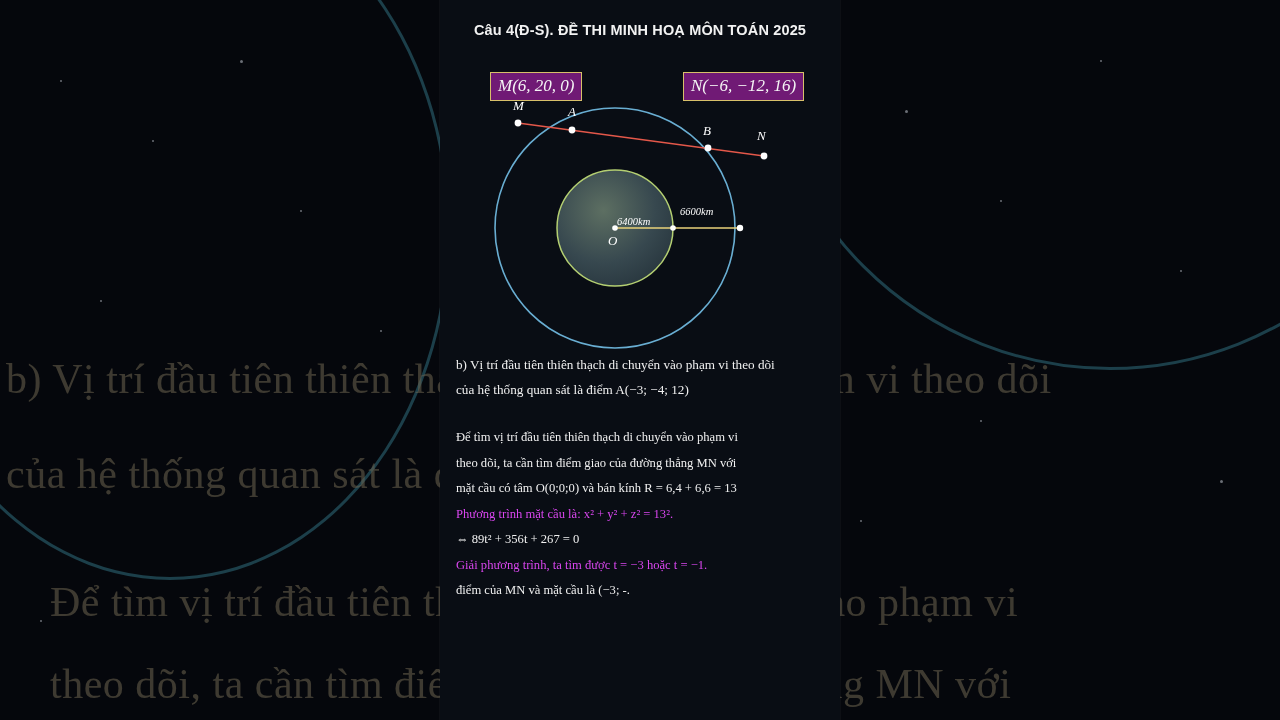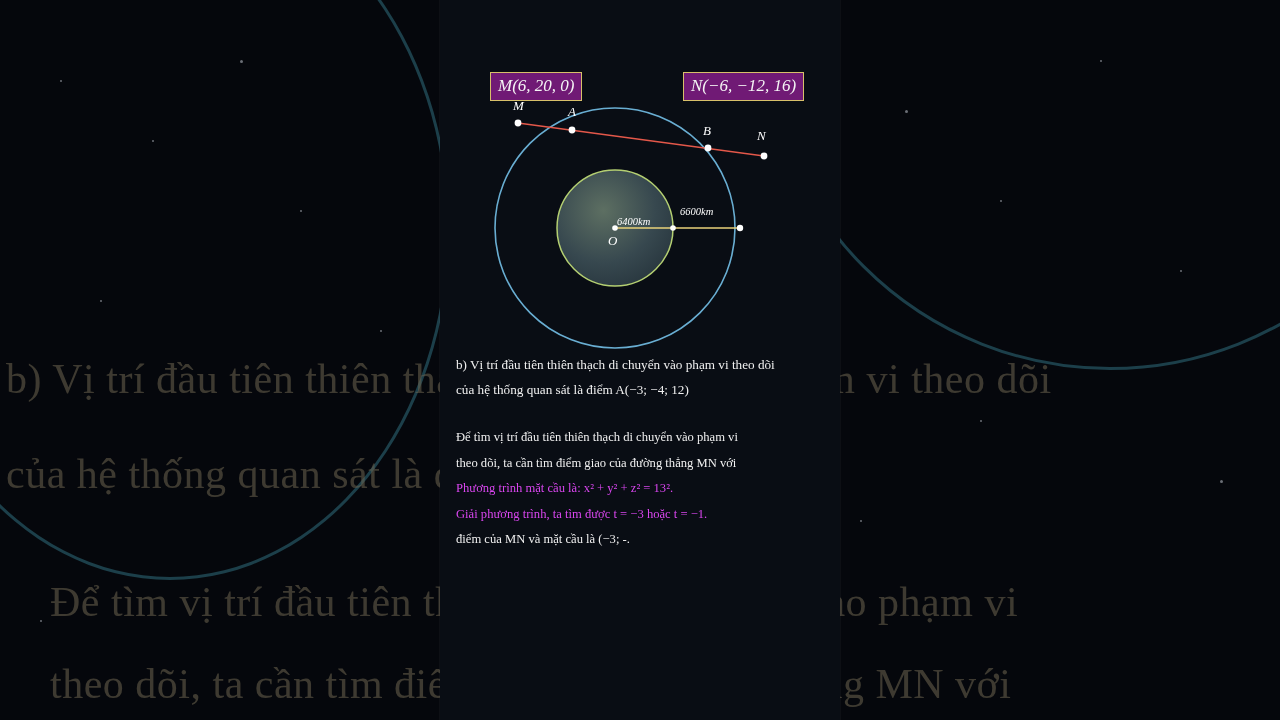--- a/index.html
+++ b/index.html
@@ -145,20 +145,21 @@
     <div class="star" style="left:1180px;top:270px; width:2px; height:2px;"></div>
     <div class="star" style="left:980px; top:420px; width:2px; height:2px;"></div>
     <div class="star" style="left:860px; top:520px; width:2px; height:2px;"></div>
     <div class="star" style="left:1220px;top:480px; width:3px; height:3px;"></div>
     <div class="star" style="left:700px; top:690px; width:2px; height:2px;"></div>
     <div class="star" style="left:40px;  top:620px; width:2px; height:2px;"></div>
   </div>
 
   <div class="column">
 
+    <div class="title">Câu 4(Đ-S). ĐỀ THI MINH HOẠ MÔN TOÁN 2025</div>
 
     <div class="coordbox" style="left:50px; top:72px;">M(6, 20, 0)</div>
     <div class="coordbox" style="left:243px; top:72px;">N(−6, −12, 16)</div>
 
     <svg id="geo" width="400" height="350" viewBox="0 0 400 350">
 
       <circle cx="175" cy="228" r="120" fill="none" stroke="#6fb7dd" stroke-width="1.6" opacity="0.95"></circle>
 
       <defs>
         <radialGradient id="earthg" cx="40%" cy="35%" r="75%">
@@ -191,19 +192,21 @@
     <div class="dlabel" style="left:240px; top:206px;">6600km</div>
 
     <div class="statement">
       <div>b) Vị trí đầu tiên thiên thạch di chuyển vào phạm vi theo dõi</div>
       <div>của hệ thống quan sát là điểm A(−3; −4; 12)</div>
     </div>
 
     <div class="solution">
       <div class="ln">Để tìm vị trí đầu tiên thiên thạch di chuyển vào phạm vi</div>
       <div class="ln">theo dõi, ta cần tìm điểm giao của đường thẳng MN với</div>
+      <div class="ln">mặt cầu có tâm O(0;0;0) và bán kính R = 6,4 + 6,6 = 13</div>
       <div class="ln dim">Phương trình mặt cầu là: x² + y² + z² = 13².</div>
+      <div class="ln">⇔ 89t² + 356t + 267 = 0</div>
       <div class="ln dim">Giải phương trình, ta tìm được t = −3 hoặc t = −1.</div>
       <div class="ln">điểm của MN và mặt cầu là (−3; -.</div>
     </div>
 
   </div>
 </div>
 
 </body></html>

